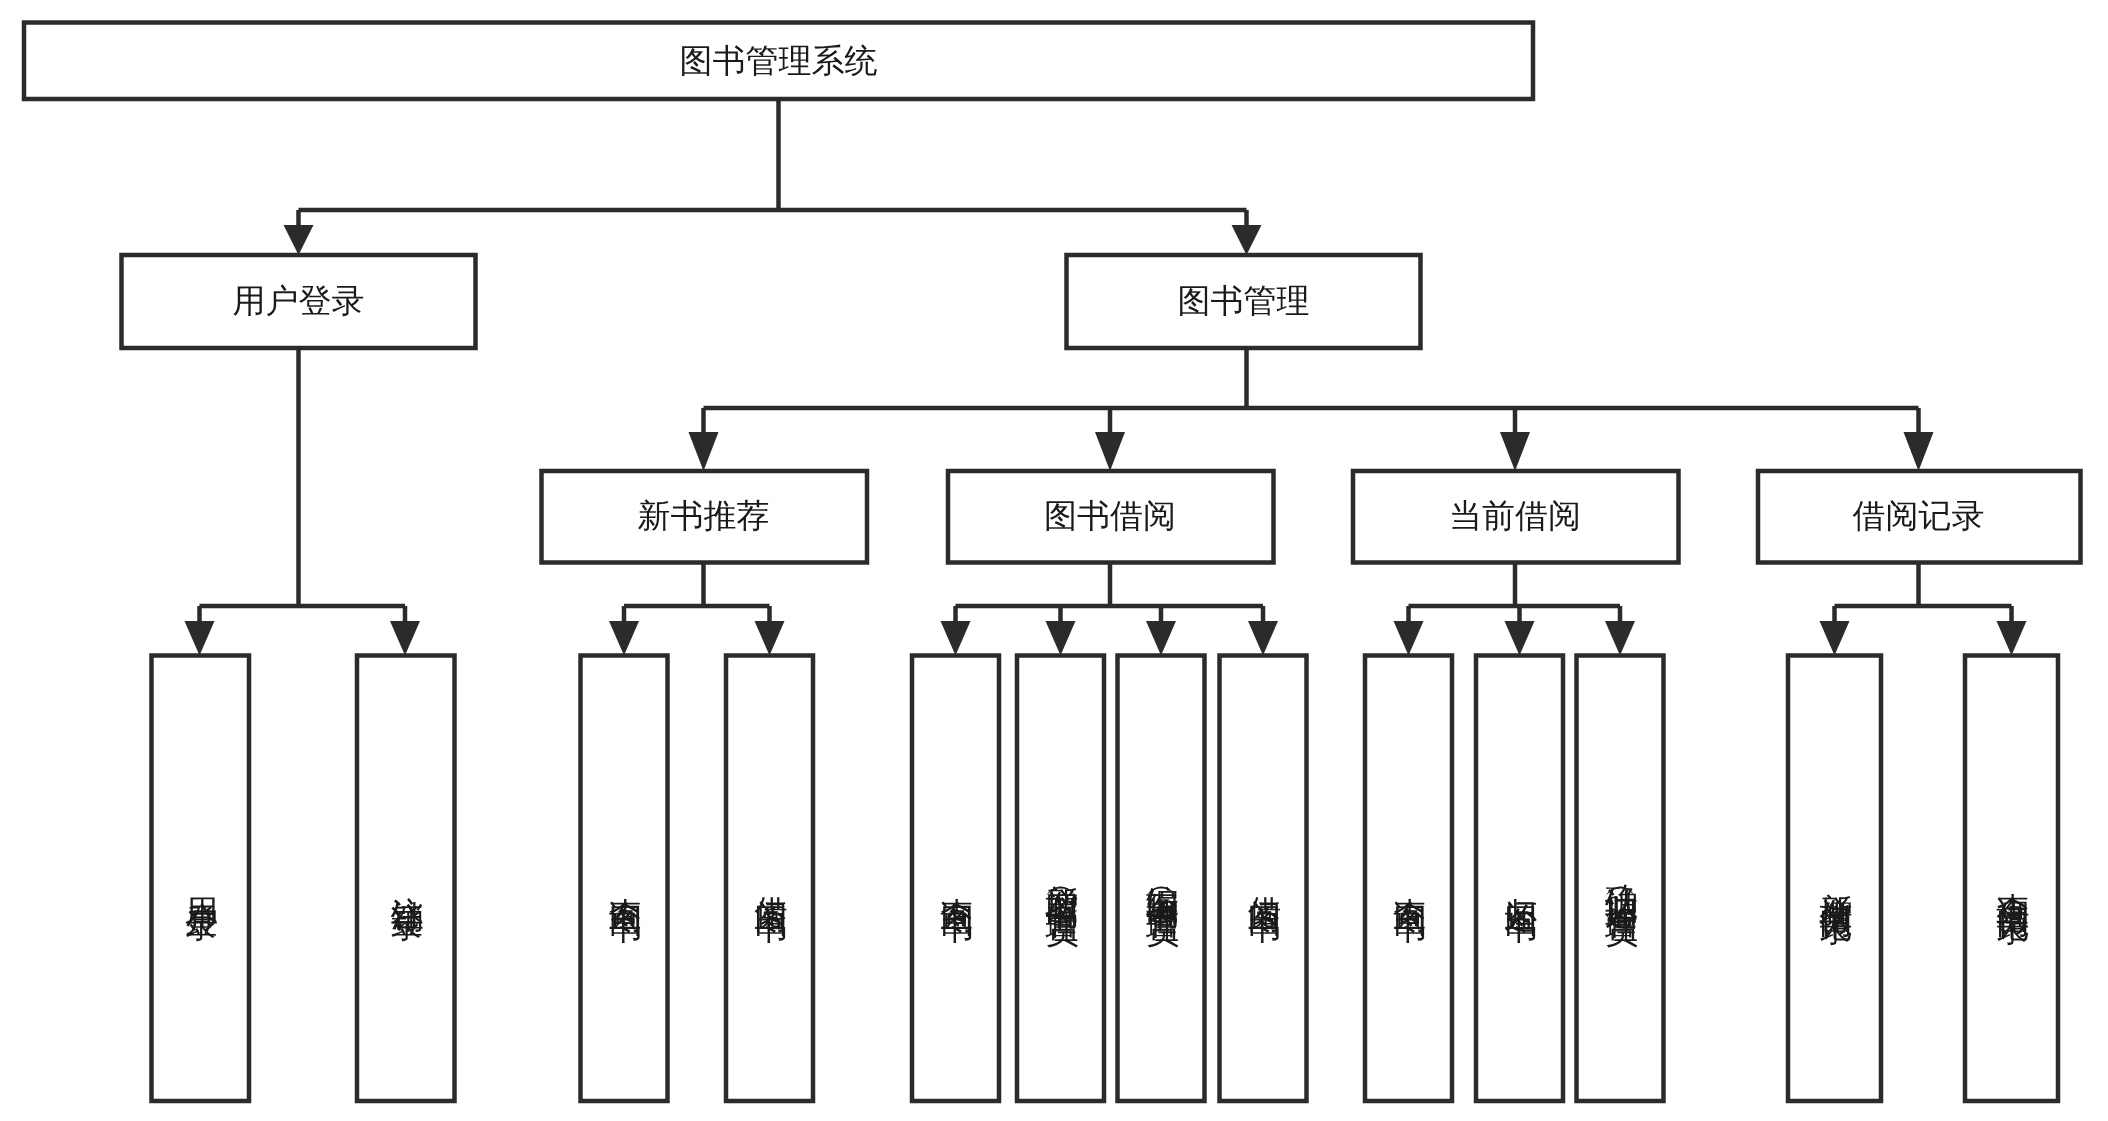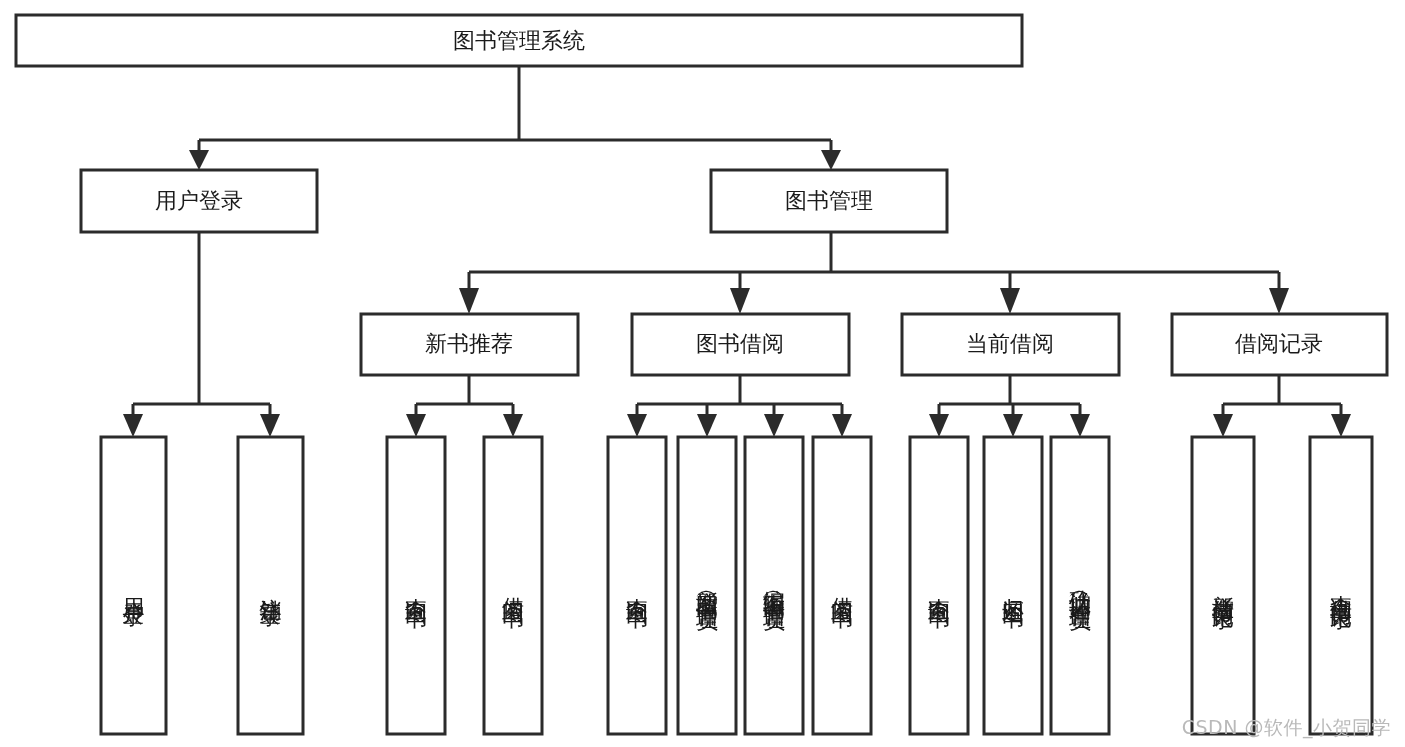--- a/index.html
+++ b/index.html
@@ -188,14 +188,13 @@
       <div style="position: absolute; left: 678px; top: 437px; width: 58px; height: 297px; display: flex; align-items: center; justify-content: center; writing-mode: vertical-rl; text-orientation: upright; font-size: 22px; line-height: 1; color: rgb(26, 26, 26); letter-spacing: 3px; font-family: &quot;DejaVu Sans&quot;, &quot;Liberation Sans&quot;, sans-serif; pointer-events: none;">新增图书（管理员）</div>
       <div style="position: absolute; left: 745px; top: 437px; width: 58px; height: 297px; display: flex; align-items: center; justify-content: center; writing-mode: vertical-rl; text-orientation: upright; font-size: 22px; line-height: 1; color: rgb(26, 26, 26); letter-spacing: 3px; font-family: &quot;DejaVu Sans&quot;, &quot;Liberation Sans&quot;, sans-serif; pointer-events: none;">编辑图书（管理员）</div>
       <div style="position: absolute; left: 813px; top: 437px; width: 58px; height: 297px; display: flex; align-items: center; justify-content: center; writing-mode: vertical-rl; text-orientation: upright; font-size: 22px; line-height: 1; color: rgb(26, 26, 26); letter-spacing: 3px; font-family: &quot;DejaVu Sans&quot;, &quot;Liberation Sans&quot;, sans-serif; pointer-events: none;">借阅图书</div>
       <div style="position: absolute; left: 910px; top: 437px; width: 58px; height: 297px; display: flex; align-items: center; justify-content: center; writing-mode: vertical-rl; text-orientation: upright; font-size: 22px; line-height: 1; color: rgb(26, 26, 26); letter-spacing: 3px; font-family: &quot;DejaVu Sans&quot;, &quot;Liberation Sans&quot;, sans-serif; pointer-events: none;">查询图书</div>
       <div style="position: absolute; left: 984px; top: 437px; width: 58px; height: 297px; display: flex; align-items: center; justify-content: center; writing-mode: vertical-rl; text-orientation: upright; font-size: 22px; line-height: 1; color: rgb(26, 26, 26); letter-spacing: 3px; font-family: &quot;DejaVu Sans&quot;, &quot;Liberation Sans&quot;, sans-serif; pointer-events: none;">归还图书</div>
       <div style="position: absolute; left: 1051px; top: 437px; width: 58px; height: 297px; display: flex; align-items: center; justify-content: center; writing-mode: vertical-rl; text-orientation: upright; font-size: 22px; line-height: 1; color: rgb(26, 26, 26); letter-spacing: 3px; font-family: &quot;DejaVu Sans&quot;, &quot;Liberation Sans&quot;, sans-serif; pointer-events: none;">确认归还（管理员）</div>
       <div style="position: absolute; left: 1192px; top: 437px; width: 62px; height: 297px; display: flex; align-items: center; justify-content: center; writing-mode: vertical-rl; text-orientation: upright; font-size: 22px; line-height: 1; color: rgb(26, 26, 26); letter-spacing: 3px; font-family: &quot;DejaVu Sans&quot;, &quot;Liberation Sans&quot;, sans-serif; pointer-events: none;">新增借阅记录</div>
       <div style="position: absolute; left: 1310px; top: 437px; width: 62px; height: 297px; display: flex; align-items: center; justify-content: center; writing-mode: vertical-rl; text-orientation: upright; font-size: 22px; line-height: 1; color: rgb(26, 26, 26); letter-spacing: 3px; font-family: &quot;DejaVu Sans&quot;, &quot;Liberation Sans&quot;, sans-serif; pointer-events: none;">查询借阅记录</div>
     </div>
 
-  <div class="watermark">CSDN @软件_小贺同学</div>
 </div>
 
 </body></html>

